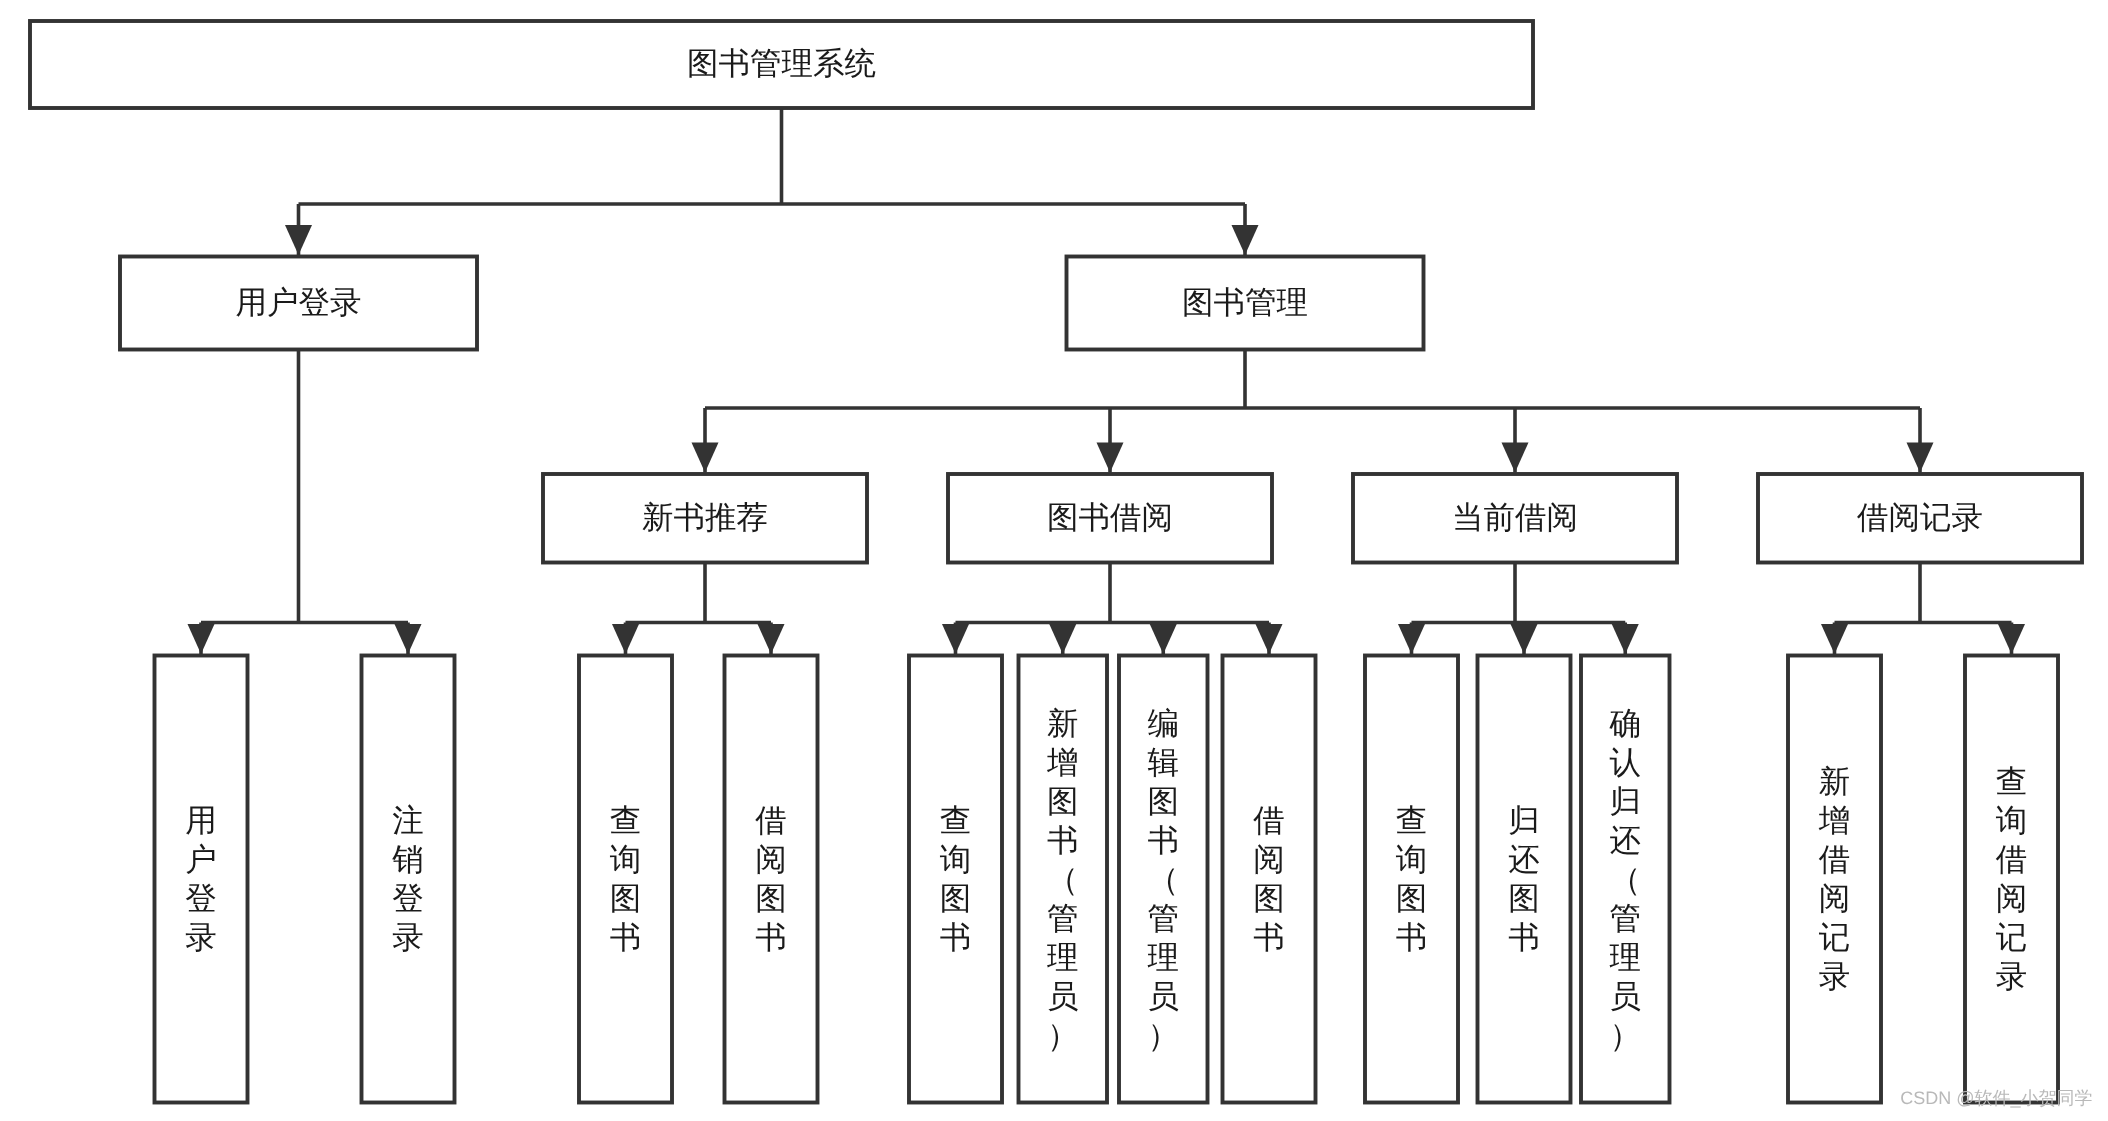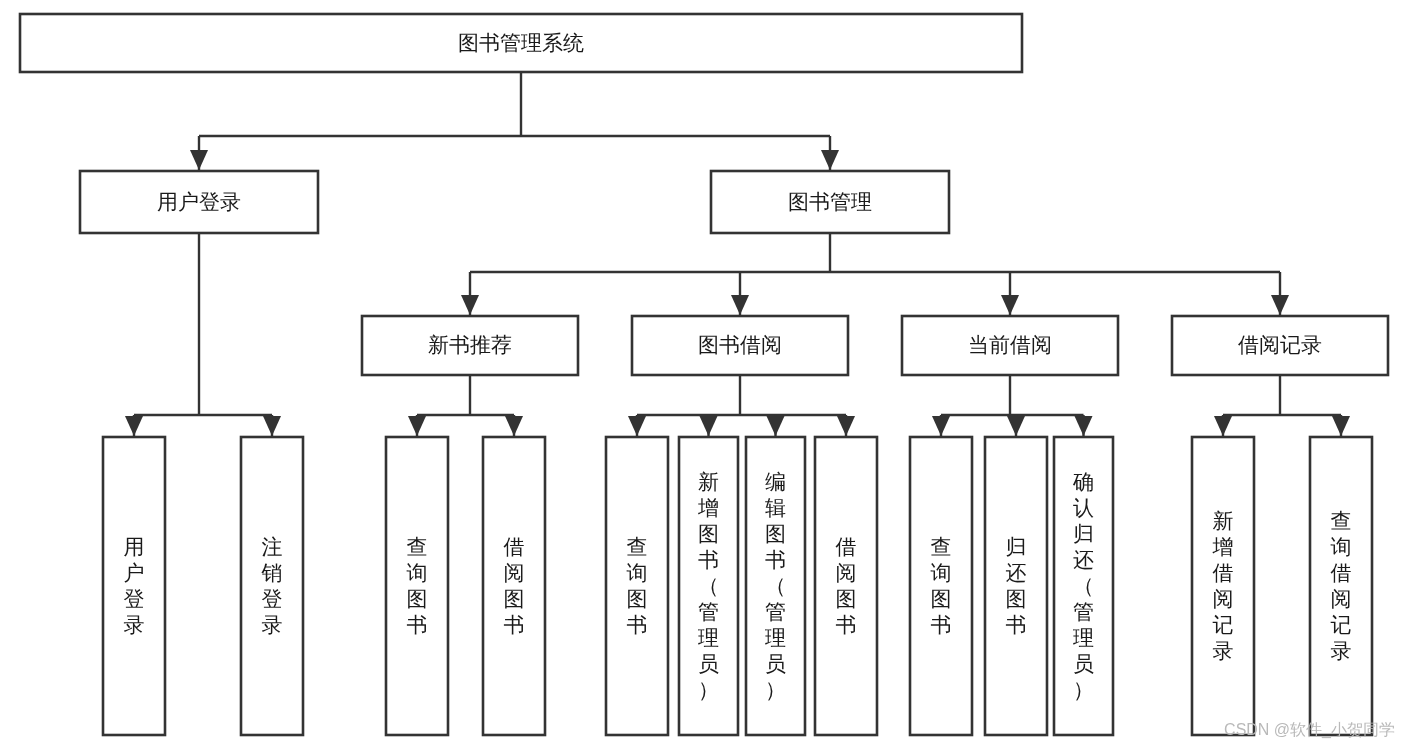--- a/index.html
+++ b/index.html
@@ -49,21 +49,21 @@
     fill: #1a1a1a;
     font-family: "Liberation Sans", "DejaVu Sans", sans-serif;
     font-size: 21px;
     text-anchor: middle;
   }
   .watermark {
     position: absolute;
     right: 10px;
     bottom: 6px;
     font-family: "Liberation Sans", "DejaVu Sans", sans-serif;
-    font-size: 16px;
+    font-size: 12px;
     color: #b9b9b9;
     white-space: nowrap;
     user-select: none;
   }
 </style>
 </head>
 <body>
 
 <div id="page">
 

